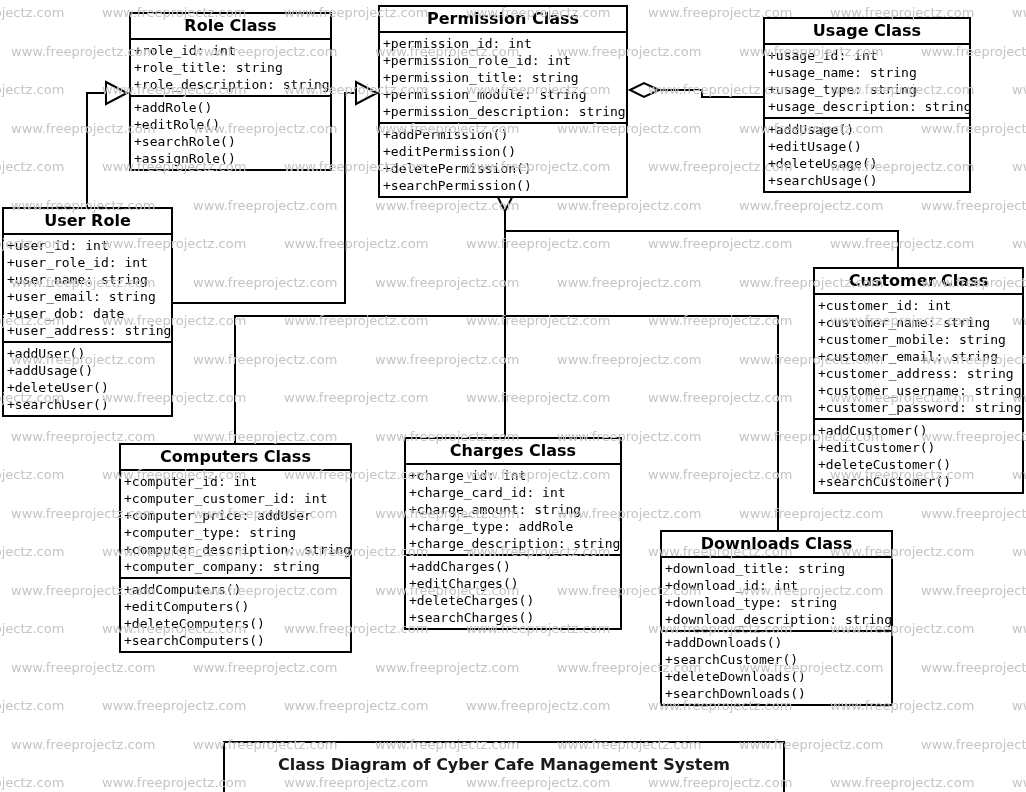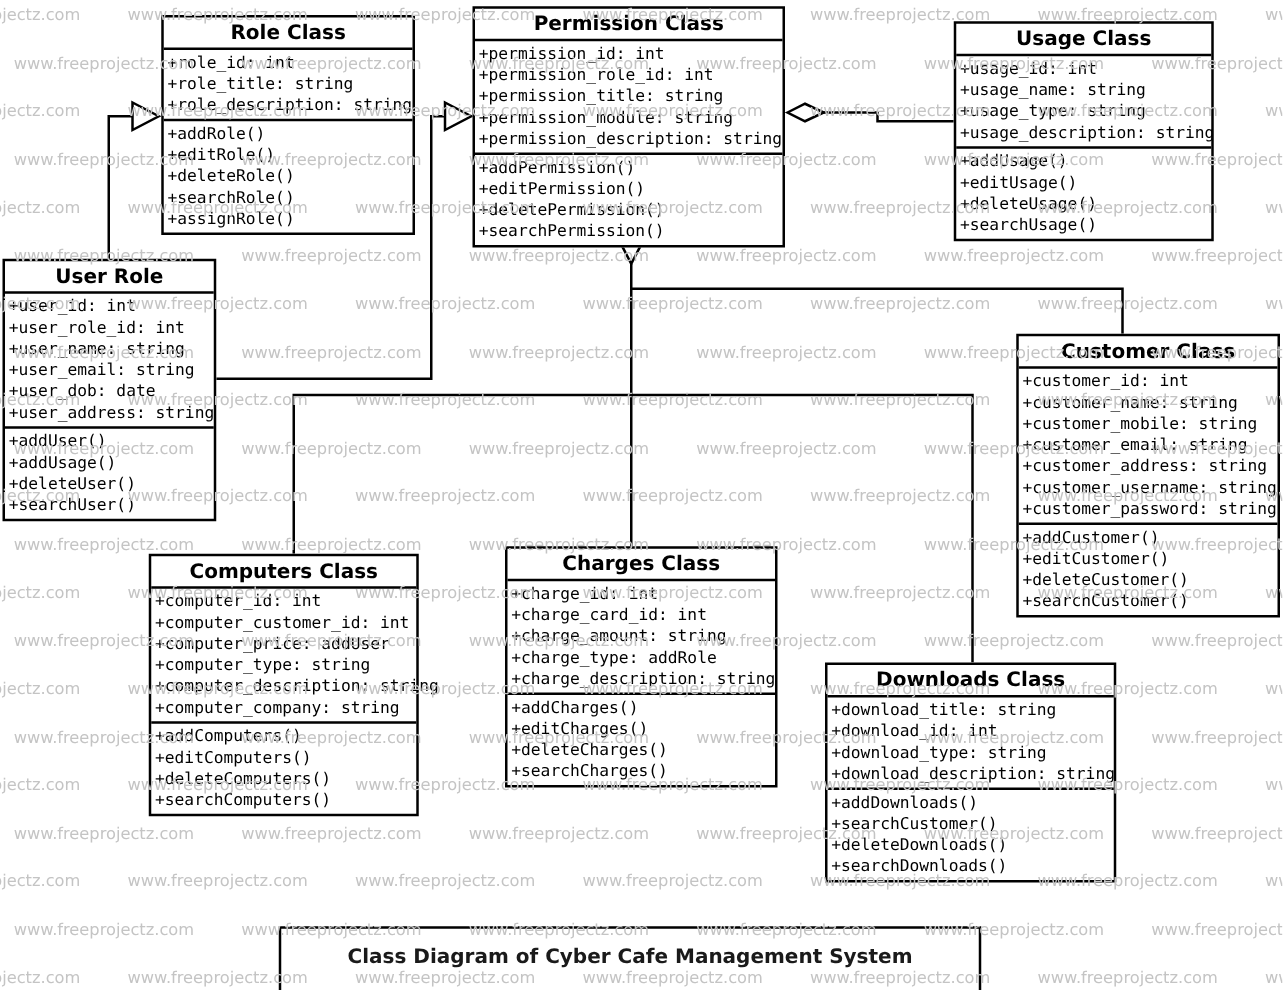--- a/index.html
+++ b/index.html
@@ -38,21 +38,21 @@
       <polygon points="630,90 644,83 659,90 644,97"></polygon>
       <polyline points="505,211 505,437"></polyline>
       <polyline points="505,231 898,231 898,267"></polyline>
       <polyline points="235,443 235,316 778,316 778,530"></polyline>
       <polygon points="505,184 512,197.5 505,211 498,197.5"></polygon>
     </svg>
   <div id="diagram">
       <div class="class-box" style="left: 129px; top: 12px; width: 203px;">
         <div class="class-title">Role Class</div>
         <div class="class-section attrs"><div class="class-line">+role_id: int</div><div class="class-line">+role_title: string</div><div class="class-line">+role_description: string</div></div>
-        <div class="class-section methods"><div class="class-line">+addRole()</div><div class="class-line">+editRole()</div><div class="class-line">+deleteRole()</div><div class="class-line">+searchRole()</div><div class="class-line">+assignRole()</div></div>
+        <div class="class-section methods"><div class="class-line">+addRole()</div><div class="class-line">+editRole()</div><div class="class-line">+searchRole()</div><div class="class-line">+assignRole()</div></div>
       </div>
       <div class="class-box" style="left: 378px; top: 5px; width: 250px;">
         <div class="class-title">Permission Class</div>
         <div class="class-section attrs"><div class="class-line">+permission_id: int</div><div class="class-line">+permission_role_id: int</div><div class="class-line">+permission_title: string</div><div class="class-line">+permission_module: string</div><div class="class-line">+permission_description: string</div></div>
         <div class="class-section methods"><div class="class-line">+addPermission()</div><div class="class-line">+editPermission()</div><div class="class-line">+deletePermission()</div><div class="class-line">+searchPermission()</div></div>
       </div>
       <div class="class-box" style="left: 763px; top: 17px; width: 208px;">
         <div class="class-title">Usage Class</div>
         <div class="class-section attrs"><div class="class-line">+usage_id: int</div><div class="class-line">+usage_name: string</div><div class="class-line">+usage_type: string</div><div class="class-line">+usage_description: string</div></div>
         <div class="class-section methods"><div class="class-line">+addUsage()</div><div class="class-line">+editUsage()</div><div class="class-line">+deleteUsage()</div><div class="class-line">+searchUsage()</div></div>
@@ -60,21 +60,21 @@
       <div class="class-box" style="left: 2px; top: 207px; width: 171px;">
         <div class="class-title">User Role</div>
         <div class="class-section attrs"><div class="class-line">+user_id: int</div><div class="class-line">+user_role_id: int</div><div class="class-line">+user_name: string</div><div class="class-line">+user_email: string</div><div class="class-line">+user_dob: date</div><div class="class-line">+user_address: string</div></div>
         <div class="class-section methods"><div class="class-line">+addUser()</div><div class="class-line">+addUsage()</div><div class="class-line">+deleteUser()</div><div class="class-line">+searchUser()</div></div>
       </div>
       <div class="class-box" style="left: 813px; top: 267px; width: 211px;">
         <div class="class-title">Customer Class</div>
         <div class="class-section attrs"><div class="class-line">+customer_id: int</div><div class="class-line">+customer_name: string</div><div class="class-line">+customer_mobile: string</div><div class="class-line">+customer_email: string</div><div class="class-line">+customer_address: string</div><div class="class-line">+customer_username: string</div><div class="class-line">+customer_password: string</div></div>
         <div class="class-section methods"><div class="class-line">+addCustomer()</div><div class="class-line">+editCustomer()</div><div class="class-line">+deleteCustomer()</div><div class="class-line">+searchCustomer()</div></div>
       </div>
-      <div class="class-box" style="left: 119px; top: 443px; width: 216px;">
+      <div class="class-box" style="left: 119px; top: 443px; width: 233px;">
         <div class="class-title">Computers Class</div>
         <div class="class-section attrs"><div class="class-line">+computer_id: int</div><div class="class-line">+computer_customer_id: int</div><div class="class-line">+computer_price: addUser</div><div class="class-line">+computer_type: string</div><div class="class-line">+computer_description: string</div><div class="class-line">+computer_company: string</div></div>
         <div class="class-section methods"><div class="class-line">+addComputers()</div><div class="class-line">+editComputers()</div><div class="class-line">+deleteComputers()</div><div class="class-line">+searchComputers()</div></div>
       </div>
       <div class="class-box" style="left: 404px; top: 437px; width: 218px;">
         <div class="class-title">Charges Class</div>
         <div class="class-section attrs"><div class="class-line">+charge_id: int</div><div class="class-line">+charge_card_id: int</div><div class="class-line">+charge_amount: string</div><div class="class-line">+charge_type: addRole</div><div class="class-line">+charge_description: string</div></div>
         <div class="class-section methods"><div class="class-line">+addCharges()</div><div class="class-line">+editCharges()</div><div class="class-line">+deleteCharges()</div><div class="class-line">+searchCharges()</div></div>
       </div>
       <div class="class-box" style="left: 660px; top: 530px; width: 233px;">

